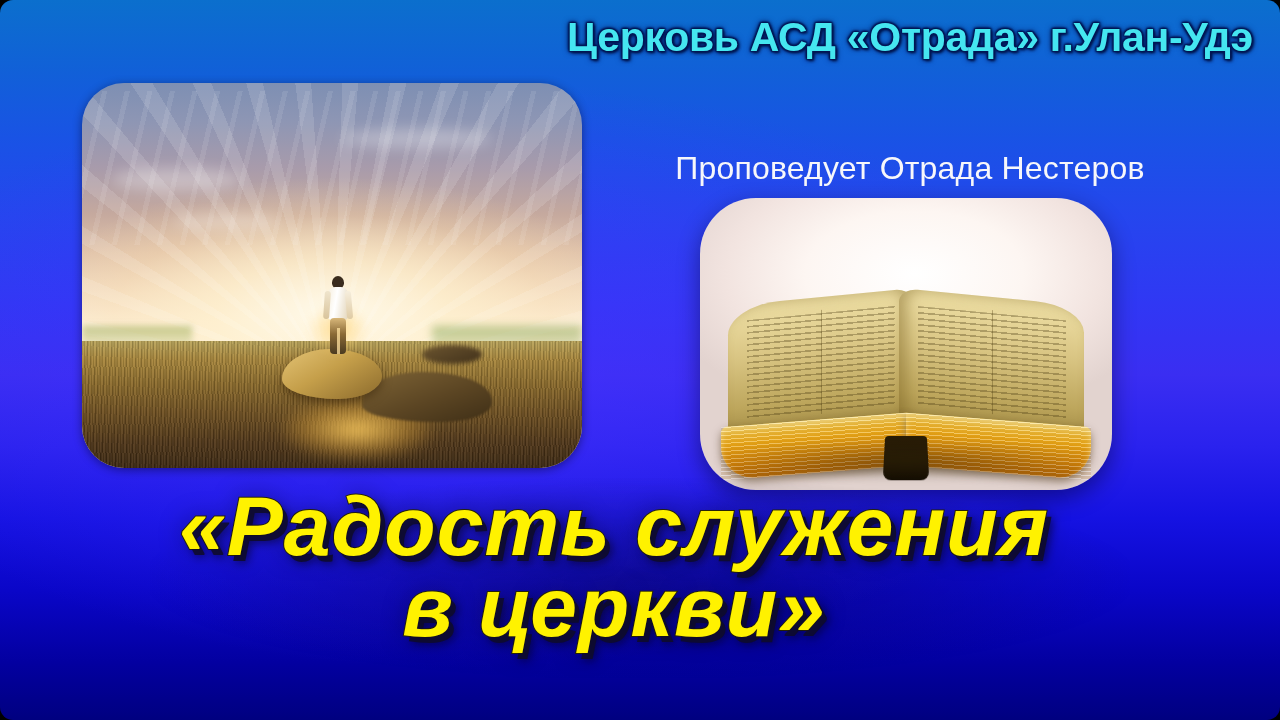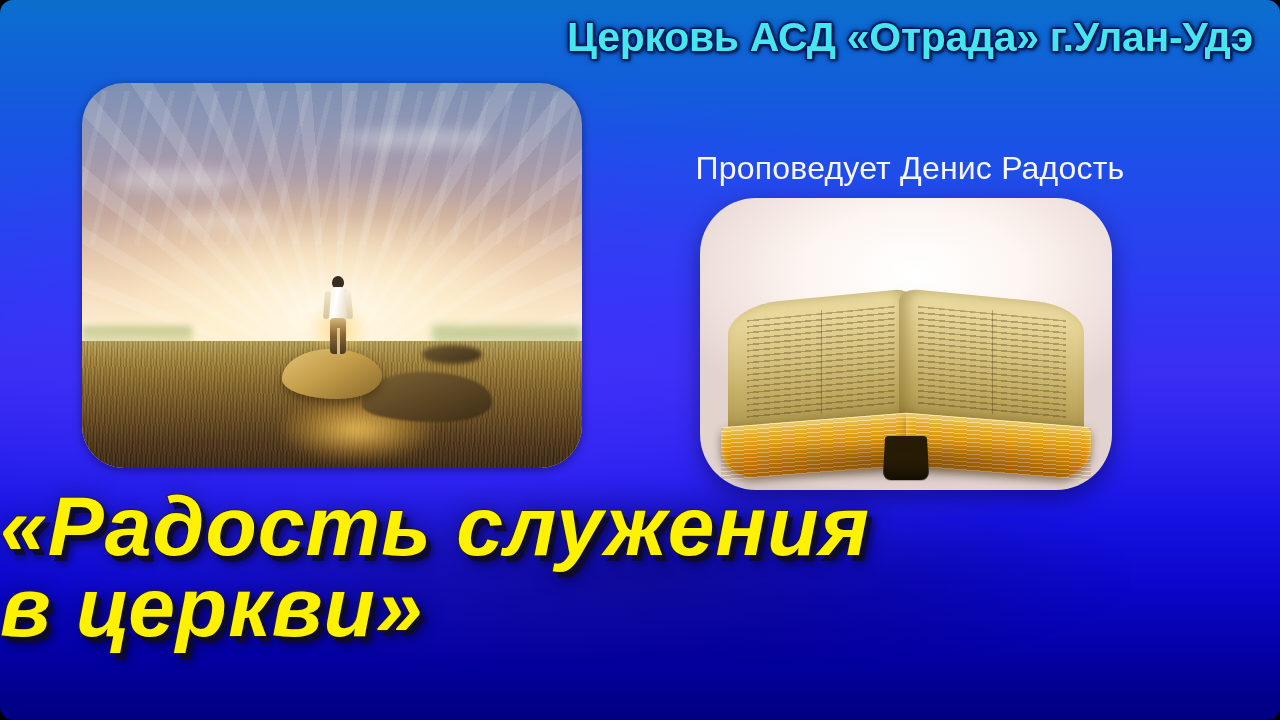--- a/index.html
+++ b/index.html
@@ -329,20 +329,21 @@
     color: #F7F7FA;
     letter-spacing: 0.2px;
     white-space: nowrap;
   }
 
   .main-title {
     position: absolute;
     left: 0;
     top: 486px;
     width: 1228px;
+    text-align: center;
     font-size: 84px;
     line-height: 0.96;
     font-weight: bold;
     font-style: italic;
     color: #FFF200;
     letter-spacing: 1px;
     -webkit-text-stroke: 2px #2e2a00;
     paint-order: stroke fill;
     text-shadow:
       5px 6px 0 rgba(15,12,40,0.85),
@@ -408,21 +409,21 @@
       </div>
       <div class="edge edge-r">
         <div class="edge-tex"></div>
       </div>
       <div class="spine"></div>
     </div>
     <div class="bible-shadow"></div>
   </div>
 
   <div class="hdr-church">Церковь АСД «Отрада» г.Улан-Удэ</div>
-  <div class="hdr-preacher">Проповедует Денис Радость</div>
+  <div class="hdr-preacher">Проповедует Отрада Нестеров</div>
 
   <div class="title-glow"></div>
   <div class="main-title">
     <span class="line">«Радость служения</span>
     <span class="line">в церкви»</span>
   </div>
 
 </div>
 
 </body></html>

